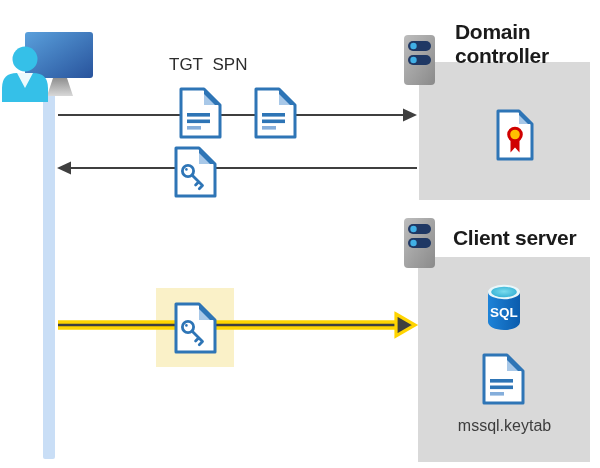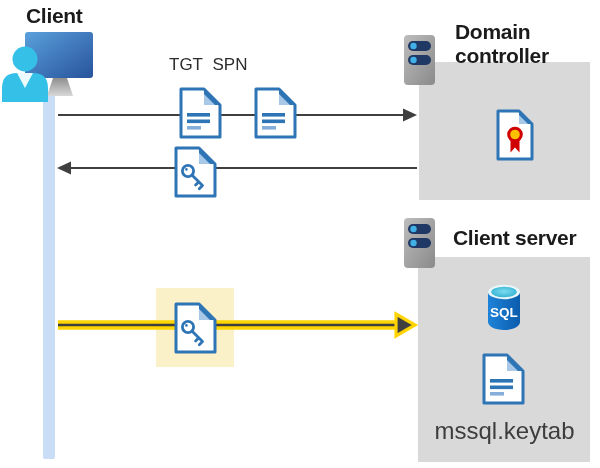--- a/index.html
+++ b/index.html
@@ -3,21 +3,21 @@
 <meta charset="utf-8">
 <style>
   html,body{margin:0;padding:0;background:#fff;}
   .canvas{
     position:relative;width:600px;height:468px;background:#ffffff;
     font-family:"Liberation Sans",sans-serif;overflow:hidden;
   }
   .label{position:absolute;color:#1b1b1b;white-space:pre-line;}
   .heading{font-weight:bold;font-size:21px;letter-spacing:-0.3px;line-height:1.13;}
   .ticket-label{font-size:17px;color:#2d2d2d;text-align:center;}
-  .file-label{font-size:24px;color:#3d3d3d;text-align:center;}
+  .file-label{font-size:16px;color:#3d3d3d;text-align:center;}
   .node-box{position:absolute;background:#d9d9d9;}
   .highlight-box{position:absolute;background:#faf1c8;}
   .lifeline{position:absolute;background:#c9def6;border-radius:2px;}
   svg.icon{position:absolute;display:block;}
   .sql-text{font-family:"Liberation Sans",sans-serif;font-weight:bold;font-size:13.5px;fill:#ffffff;}
 </style>
 </head>
 <body>
 
 <div class="canvas">
@@ -95,21 +95,20 @@
       <line x1="70" y1="168" x2="417" y2="168" stroke="#3f3f3f" stroke-width="2"></line>
       <polygon points="71,161.5 57,168 71,174.5" fill="#3f3f3f"></polygon>
     </g>
     <g>
       <line x1="58" y1="325" x2="397" y2="325" stroke="#ffd400" stroke-width="9.5"></line>
       <line x1="58" y1="325" x2="395" y2="325" stroke="#3f3f3f" stroke-width="2.6"></line>
       <polygon points="396,314 415,325 396,336" fill="#3f3f3f" stroke="#ffd400" stroke-width="3.2"></polygon>
     </g>
   </svg>
 
-  <div class="label heading" style="left:26px;top:4px;">Client</div>
   <svg class="icon" style="left:0;top:32px;" width="96" height="72" viewBox="0 0 96 72">
     <rect x="25" y="0" width="68" height="46" rx="3" fill="url(#gradMonitor)"></rect>
     <path d="M53 46 H67 L73 64 H47 Z" fill="url(#gradStand)"></path>
     <g>
       <circle cx="25" cy="27" r="12.5" fill="#35c0e8"></circle>
       <path d="M2 70 V56 Q2 41 17 41 H33 Q48 41 48 56 V70 Z" fill="#35c0e8"></path>
       <path d="M17 41 L25 56 L33 41 Z" fill="#ecfafd"></path>
     </g>
   </svg>
 

